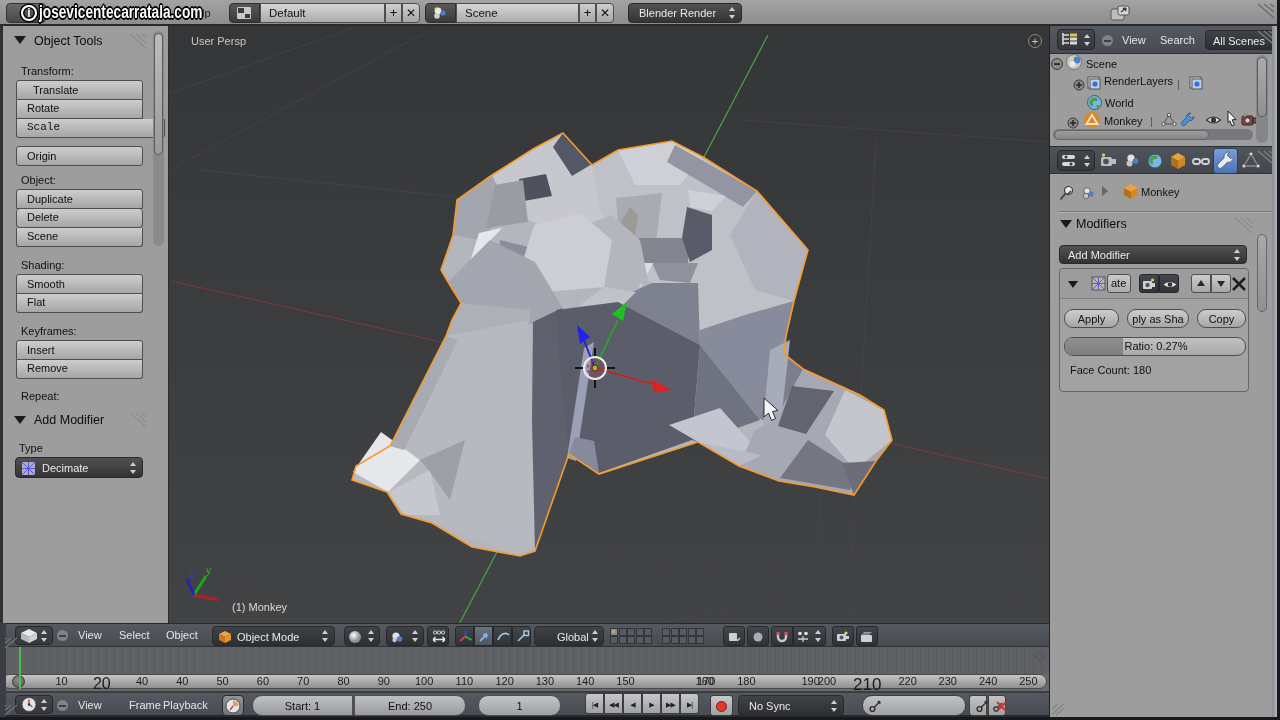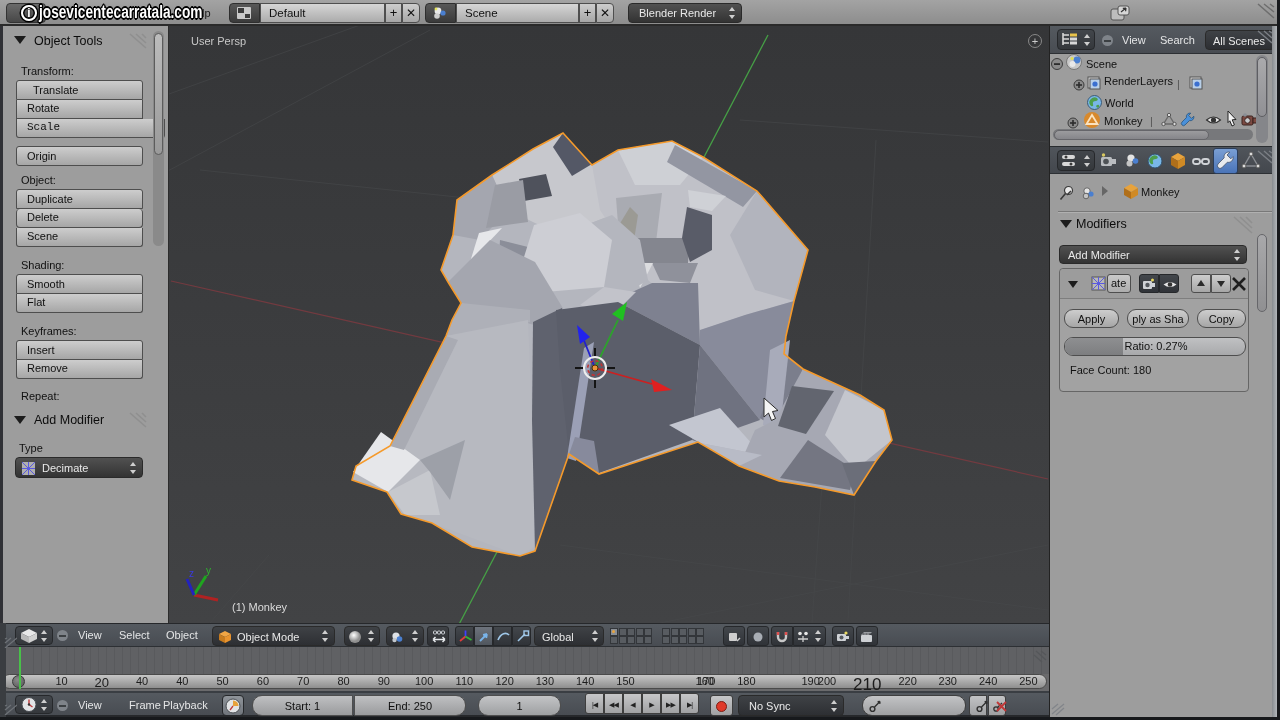--- a/index.html
+++ b/index.html
@@ -291,21 +291,21 @@
           <path d="M2 11 C5 4 10 3 13 6" stroke="#9fc7e8" stroke-width="1.7" fill="none"></path>
         </svg>
     </div>
     <div class="abs" style="left:512px;top:2px;width:19px;height:20px;background:linear-gradient(#43474c,#303338);border:1px solid #26282b;border-radius:0 3px 3px 0;">
       <svg class="abs" style="left:2px;top:2px;" width="15" height="15">
           <path d="M3 12 L10 5" stroke="#9fc7e8" stroke-width="1.6"></path>
           <rect x="9" y="2" width="4.5" height="4.5" fill="none" stroke="#9fc7e8" stroke-width="1.4"></rect>
         </svg>
     </div>
     <div class="darkpill" style="left:534px;top:2px;width:70px;height:20px;background:linear-gradient(#3f4246,#2d2f33);">
-      <div style="padding:4px 0 0 7px;">Global</div>
+      <div style="padding:4px 0 0 22px;">Global</div>
       <div class="updn" style="right:3px;"></div>
     </div>
 
     <svg class="abs" style="left:610px;top:4px;" width="96" height="16">
       <g>
         <rect x="0" y="0" width="44" height="16" fill="none"></rect>
       </g>
     </svg>
     <div id="layers">
         <div class="abs" style="left:610px;top:4px;width:8px;height:8px;background:#8a8f96;border:1px solid #33363a;"></div>
@@ -502,21 +502,21 @@
         <div class="abs" style="left:1032.5px;top:0;width:1px;height:27px;background:#595a5d"></div>
         <div class="abs" style="left:1040.5px;top:0;width:1px;height:27px;background:#595a5d"></div>
       </div>
     <div class="abs" style="left:19px;top:0;width:2px;height:27px;background:#49c049;"></div>
   </div>
 
   <div class="abs" id="ruler" style="left:0;top:674px;width:1049px;height:17px;background:#6a6a6c;">
     <div class="abs" style="left:2px;top:0px;width:1045px;height:15px;background:linear-gradient(#c6c6c6,#8e8e8e);border-radius:8px;border:1px solid #4a4a4a;"></div>
     <div id="rnums">
         <div class="abs" style="left:46.5px;top:1px;width:30px;text-align:center;font-size:11px;color:#1c1c1c;">10</div>
-        <div class="abs" style="left:86.8px;top:1px;width:30px;text-align:center;font-size:13px;color:#1c1c1c;">20</div>
+        <div class="abs" style="left:86.8px;top:1px;width:30px;text-align:center;font-size:16px;color:#1c1c1c;">20</div>
         <div class="abs" style="left:127.0px;top:1px;width:30px;text-align:center;font-size:11px;color:#1c1c1c;">40</div>
         <div class="abs" style="left:167.3px;top:1px;width:30px;text-align:center;font-size:11px;color:#1c1c1c;">40</div>
         <div class="abs" style="left:207.6px;top:1px;width:30px;text-align:center;font-size:11px;color:#1c1c1c;">50</div>
         <div class="abs" style="left:247.9px;top:1px;width:30px;text-align:center;font-size:11px;color:#1c1c1c;">60</div>
         <div class="abs" style="left:288.2px;top:1px;width:30px;text-align:center;font-size:11px;color:#1c1c1c;">70</div>
         <div class="abs" style="left:328.5px;top:1px;width:30px;text-align:center;font-size:11px;color:#1c1c1c;">80</div>
         <div class="abs" style="left:368.8px;top:1px;width:30px;text-align:center;font-size:11px;color:#1c1c1c;">90</div>
         <div class="abs" style="left:409.1px;top:1px;width:30px;text-align:center;font-size:11px;color:#1c1c1c;">100</div>
         <div class="abs" style="left:449.4px;top:1px;width:30px;text-align:center;font-size:11px;color:#1c1c1c;">110</div>
         <div class="abs" style="left:489.7px;top:1px;width:30px;text-align:center;font-size:11px;color:#1c1c1c;">120</div>

